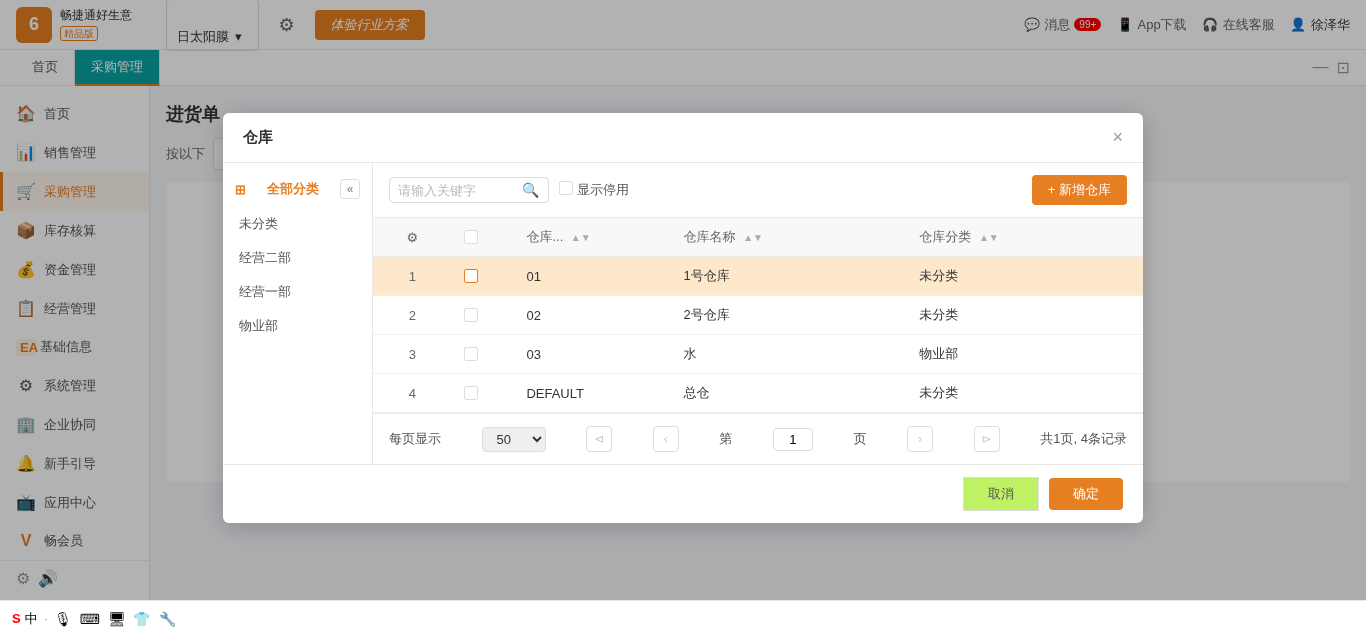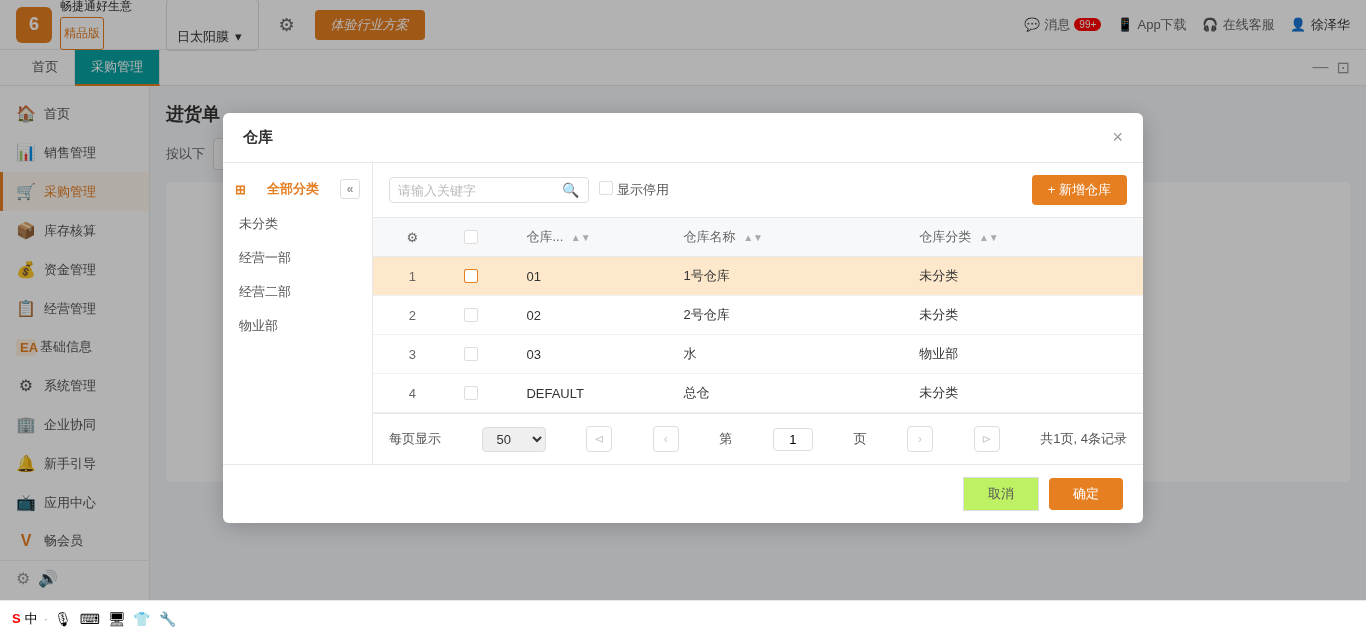--- a/index.html
+++ b/index.html
@@ -23,21 +23,21 @@
     }
     .logo-icon {
       width: 36px; height: 36px;
       background: #e67e22;
       border-radius: 6px;
       display: flex; align-items: center; justify-content: center;
       color: #fff; font-weight: bold; font-size: 18px;
       margin-right: 8px;
     }
     .logo-text { font-size: 12px; color: #333; line-height: 1.3; }
-    .logo-badge { font-size: 12px; color: #e67e22; border: 1px solid #e67e22; border-radius: 3px; padding: 8px 3px; margin-top: 2px; display: inline-block; }
+    .logo-badge { font-size: 10px; color: #e67e22; border: 1px solid #e67e22; border-radius: 3px; padding: 0 3px; margin-top: 2px; display: inline-block; }
 
     .header-center {
       flex: 1;
       display: flex;
       align-items: center;
       gap: 12px;
     }
     .company-select {
       display: flex; align-items: center;
       border: 1px solid #ddd; border-radius: 4px;
@@ -182,21 +182,21 @@
       overflow: hidden;
     }
     .table-toolbar {
       display: flex; align-items: center; gap: 10px;
       padding: 12px 16px;
       border-bottom: 1px solid #e8e8e8;
     }
     .search-box {
       display: flex; align-items: center;
       border: 1px solid #ddd; border-radius: 4px;
-      padding: 4px 8px; width: 200px;
+      padding: 4px 8px; width: 160px;
     }
     .search-box input {
       border: none; outline: none; font-size: 13px; width: 100%; color: #333;
     }
     .search-box input::placeholder { color: #bbb; }
     .search-icon { color: #bbb; cursor: pointer; font-size: 14px; }
 
     .show-disabled {
       display: flex; gap: 4px;
       font-size: 13px; color: #555; cursor: pointer;
@@ -450,22 +450,22 @@
 
     <div class="modal-body">
 
       <div class="cat-sidebar">
         <div class="cat-header">
           <span>⊞ </span>
           <span>全部分类</span>
           <div class="cat-collapse-btn">«</div>
         </div>
         <div class="cat-item">未分类</div>
+        <div class="cat-item">经营二部</div>
         <div class="cat-item">经营一部</div>
-        <div class="cat-item">经营二部</div>
         <div class="cat-item">物业部</div>
       </div>
 
       <div class="table-area">
 
         <div class="table-toolbar">
           <div class="search-box">
             <input type="text" placeholder="请输入关键字" style="">
             <span class="search-icon">🔍</span>
           </div>

